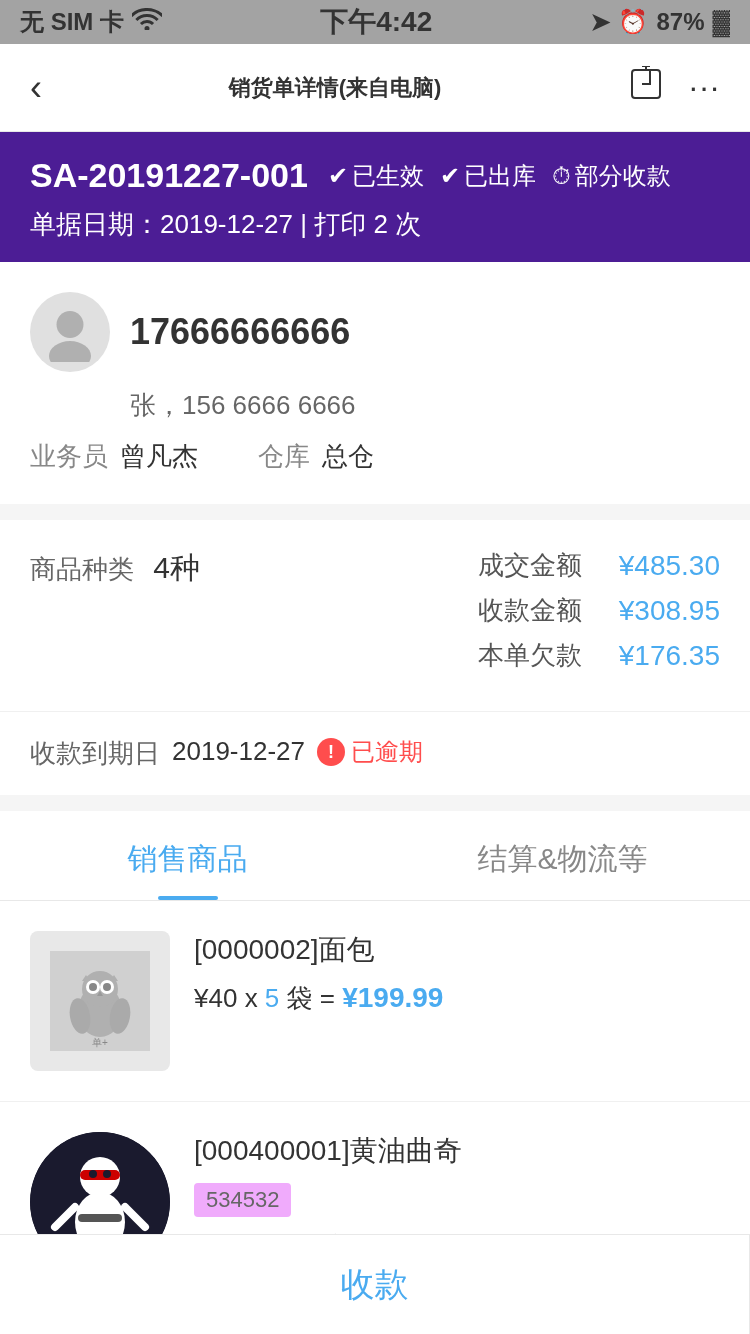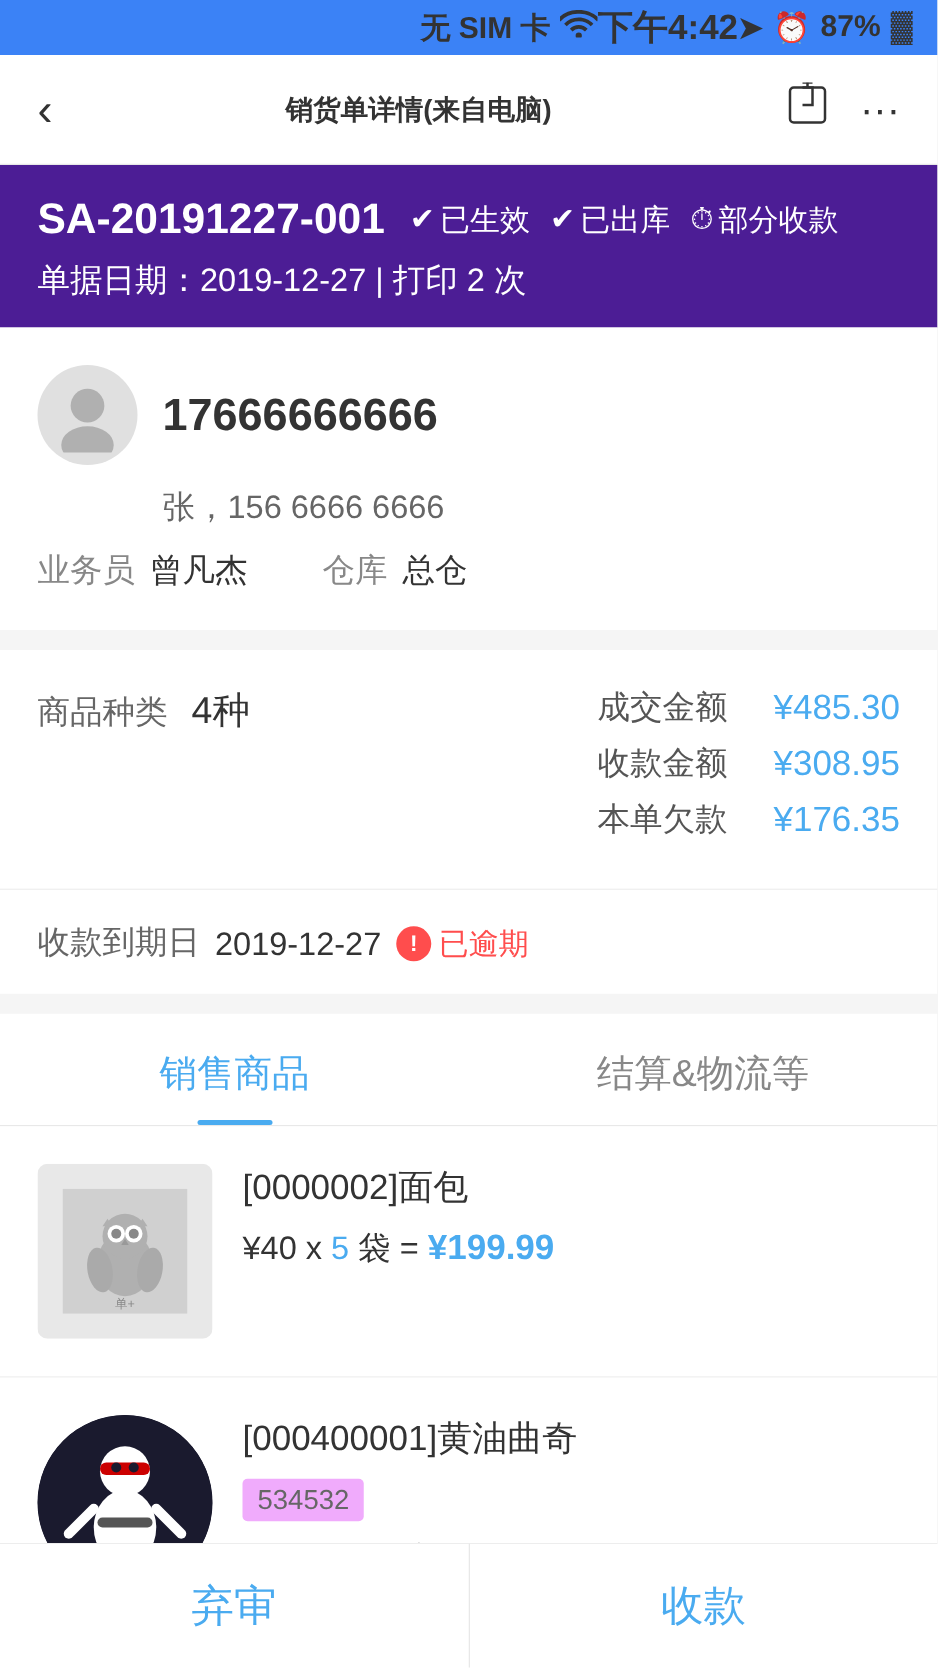--- a/index.html
+++ b/index.html
@@ -9,25 +9,25 @@
       background: #f5f5f5;
       width: 750px;
       min-height: 1334px;
       font-size: 28px;
       color: #333;
       overflow-x: hidden;
     }
 
     
     .status-bar {
-      background: #3b82f6;
+      background: #a3a3a3;
       height: 44px;
       display: flex;
       align-items: center;
-      justify-content: flex-end;
+      justify-content: space-between;
       padding: 0 20px;
       font-size: 24px;
       font-weight: 600;
     }
     .status-left { display: flex; align-items: center; gap: 8px; }
     .status-center { font-size: 28px; font-weight: 600; }
     .status-right { display: flex; align-items: center; gap: 8px; font-size: 24px; }
 
     
     .nav-bar {
@@ -142,21 +142,21 @@
     }
     .summary-row-label { color: #555; }
     .summary-row-value { color: #4AABF0; font-size: 28px; min-width: 130px; text-align: right; }
 
     
     .due-section {
       background: #fff;
       padding: 24px 30px;
       border-top: 1px solid #f0f0f0;
       display: flex;
-      align-items: flex-end;
+      align-items: flex-start;
       gap: 12px;
       font-size: 26px;
     }
     .due-label { color: #666; }
     .due-date { color: #333; }
     .overdue-badge {
       display: flex;
       align-items: center;
       gap: 6px;
       color: #ff4d4d;
@@ -506,18 +506,15 @@
       </div>
     </div>
   </div>
 
 </div>
 
 <div class="bottom-spacer"></div>
 
 <div class="bottom-bar">
   <div class="bottom-btn">
-    <span>弃审</span>
-  </div>
-  <div class="bottom-btn">
     <span>收款</span>
   </div>
 </div>
 
 </body></html>

